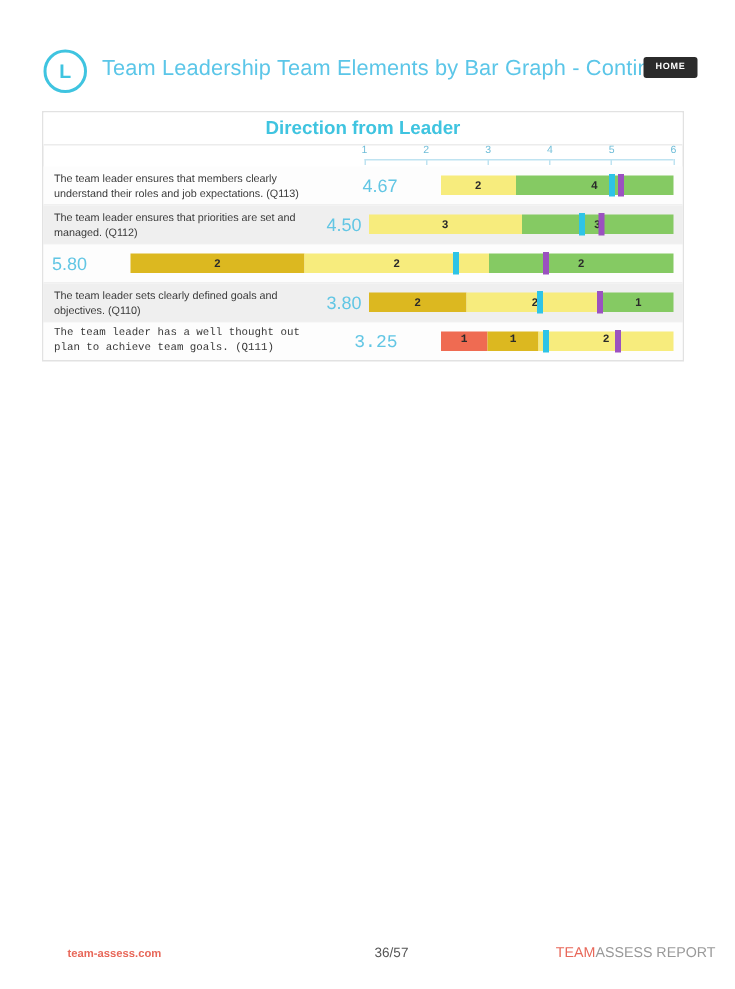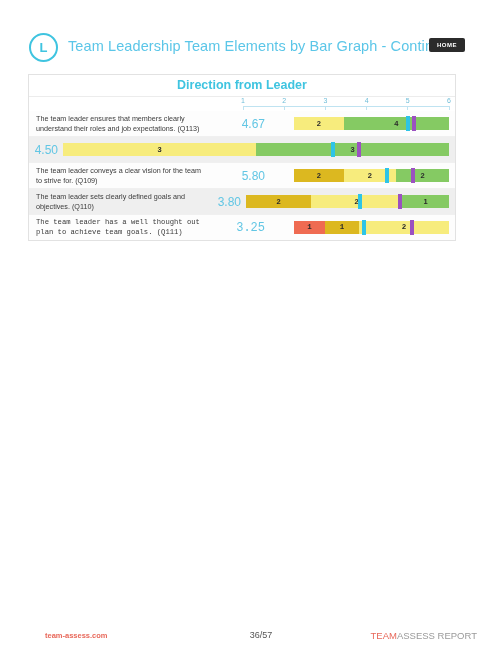--- a/index.html
+++ b/index.html
@@ -234,32 +234,32 @@
         <div class="row-bar-cell">
           <div class="bar-track">
             <div class="bar-seg" style="left: 0%; width: 32%; background: rgb(247, 236, 125);">2</div>
             <div class="bar-seg" style="left: 32%; width: 68%; background: rgb(133, 202, 99);">4</div>
             <div class="bar-marker" style="left: calc(73.4% - 2px); background: rgb(46, 196, 230);"></div>
             <div class="bar-marker" style="left: calc(77.4% - 2px); background: rgb(155, 81, 192);"></div>
           </div>
         </div>
       </div>
       <div class="chart-row even">
+        <div class="row-label">The team leader ensures that priorities are set and managed. (Q112)</div>
         <div class="row-score">4.50</div>
         <div class="row-bar-cell">
           <div class="bar-track">
             <div class="bar-seg" style="left: 0%; width: 50%; background: rgb(247, 236, 125);">3</div>
             <div class="bar-seg" style="left: 50%; width: 50%; background: rgb(133, 202, 99);">3</div>
             <div class="bar-marker" style="left: calc(70% - 2px); background: rgb(46, 196, 230);"></div>
             <div class="bar-marker" style="left: calc(76.6% - 2px); background: rgb(155, 81, 192);"></div>
           </div>
         </div>
       </div>
       <div class="chart-row odd">
-        <div class="row-label">The team leader conveys a clear vision for the team to strive for. (Q109)</div>
         <div class="row-score">5.80</div>
         <div class="row-bar-cell">
           <div class="bar-track">
             <div class="bar-seg" style="left: 0%; width: 32%; background: rgb(220, 184, 32);">2</div>
             <div class="bar-seg" style="left: 32%; width: 34%; background: rgb(247, 236, 125);">2</div>
             <div class="bar-seg" style="left: 66%; width: 34%; background: rgb(133, 202, 99);">2</div>
             <div class="bar-marker" style="left: calc(60% - 2px); background: rgb(46, 196, 230);"></div>
             <div class="bar-marker" style="left: calc(76.6% - 2px); background: rgb(155, 81, 192);"></div>
           </div>
         </div>

